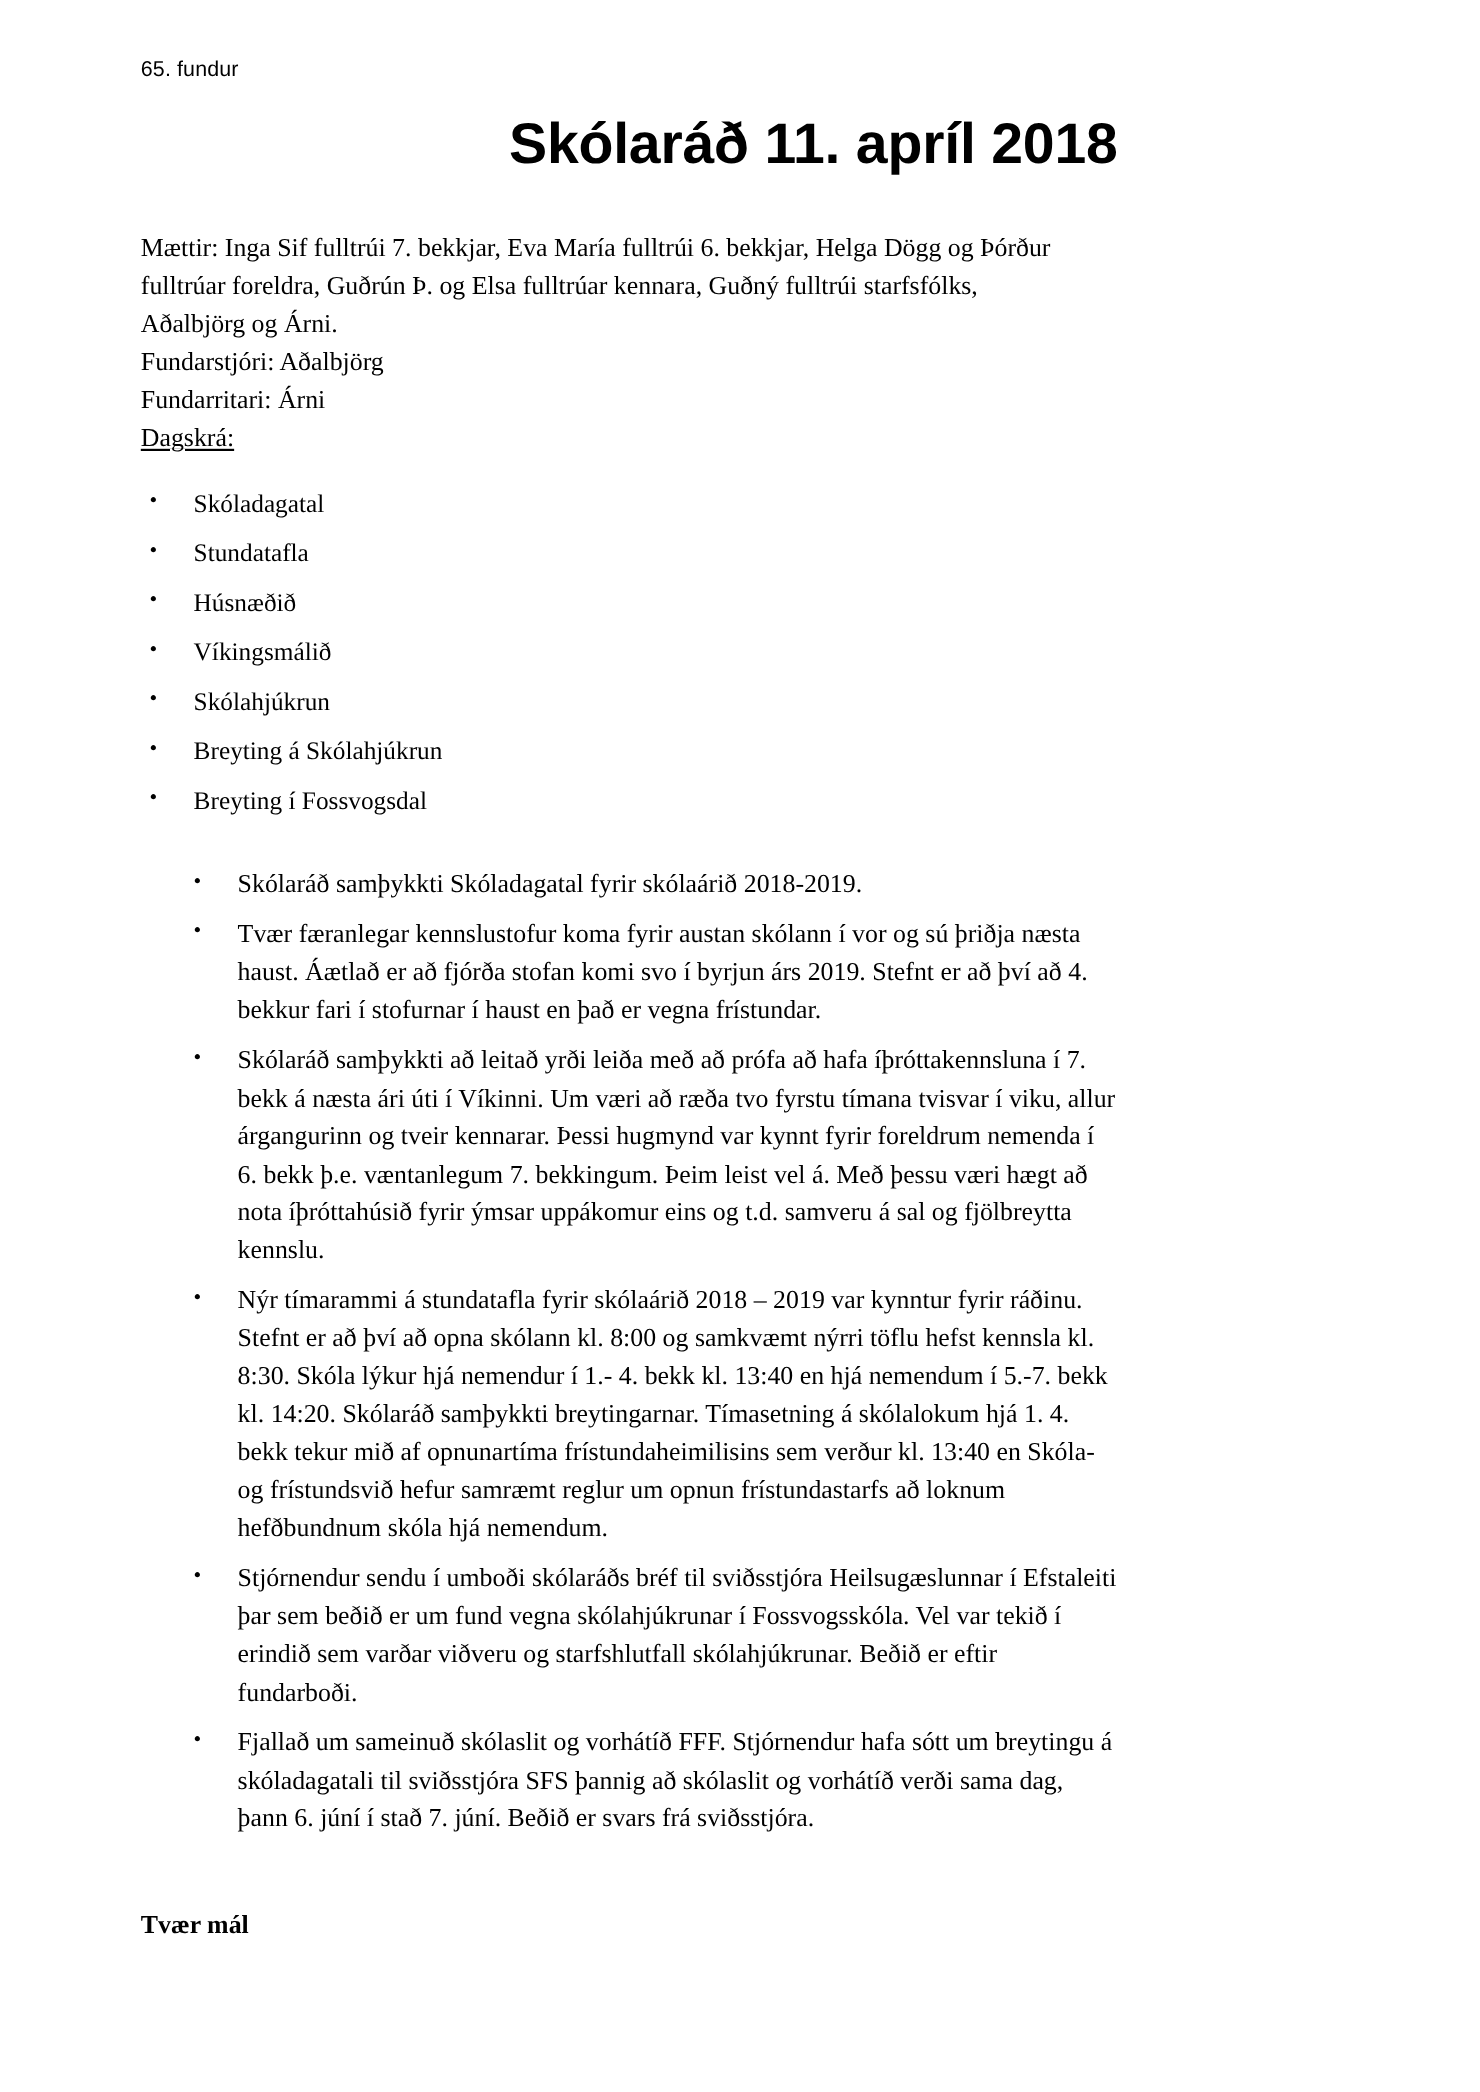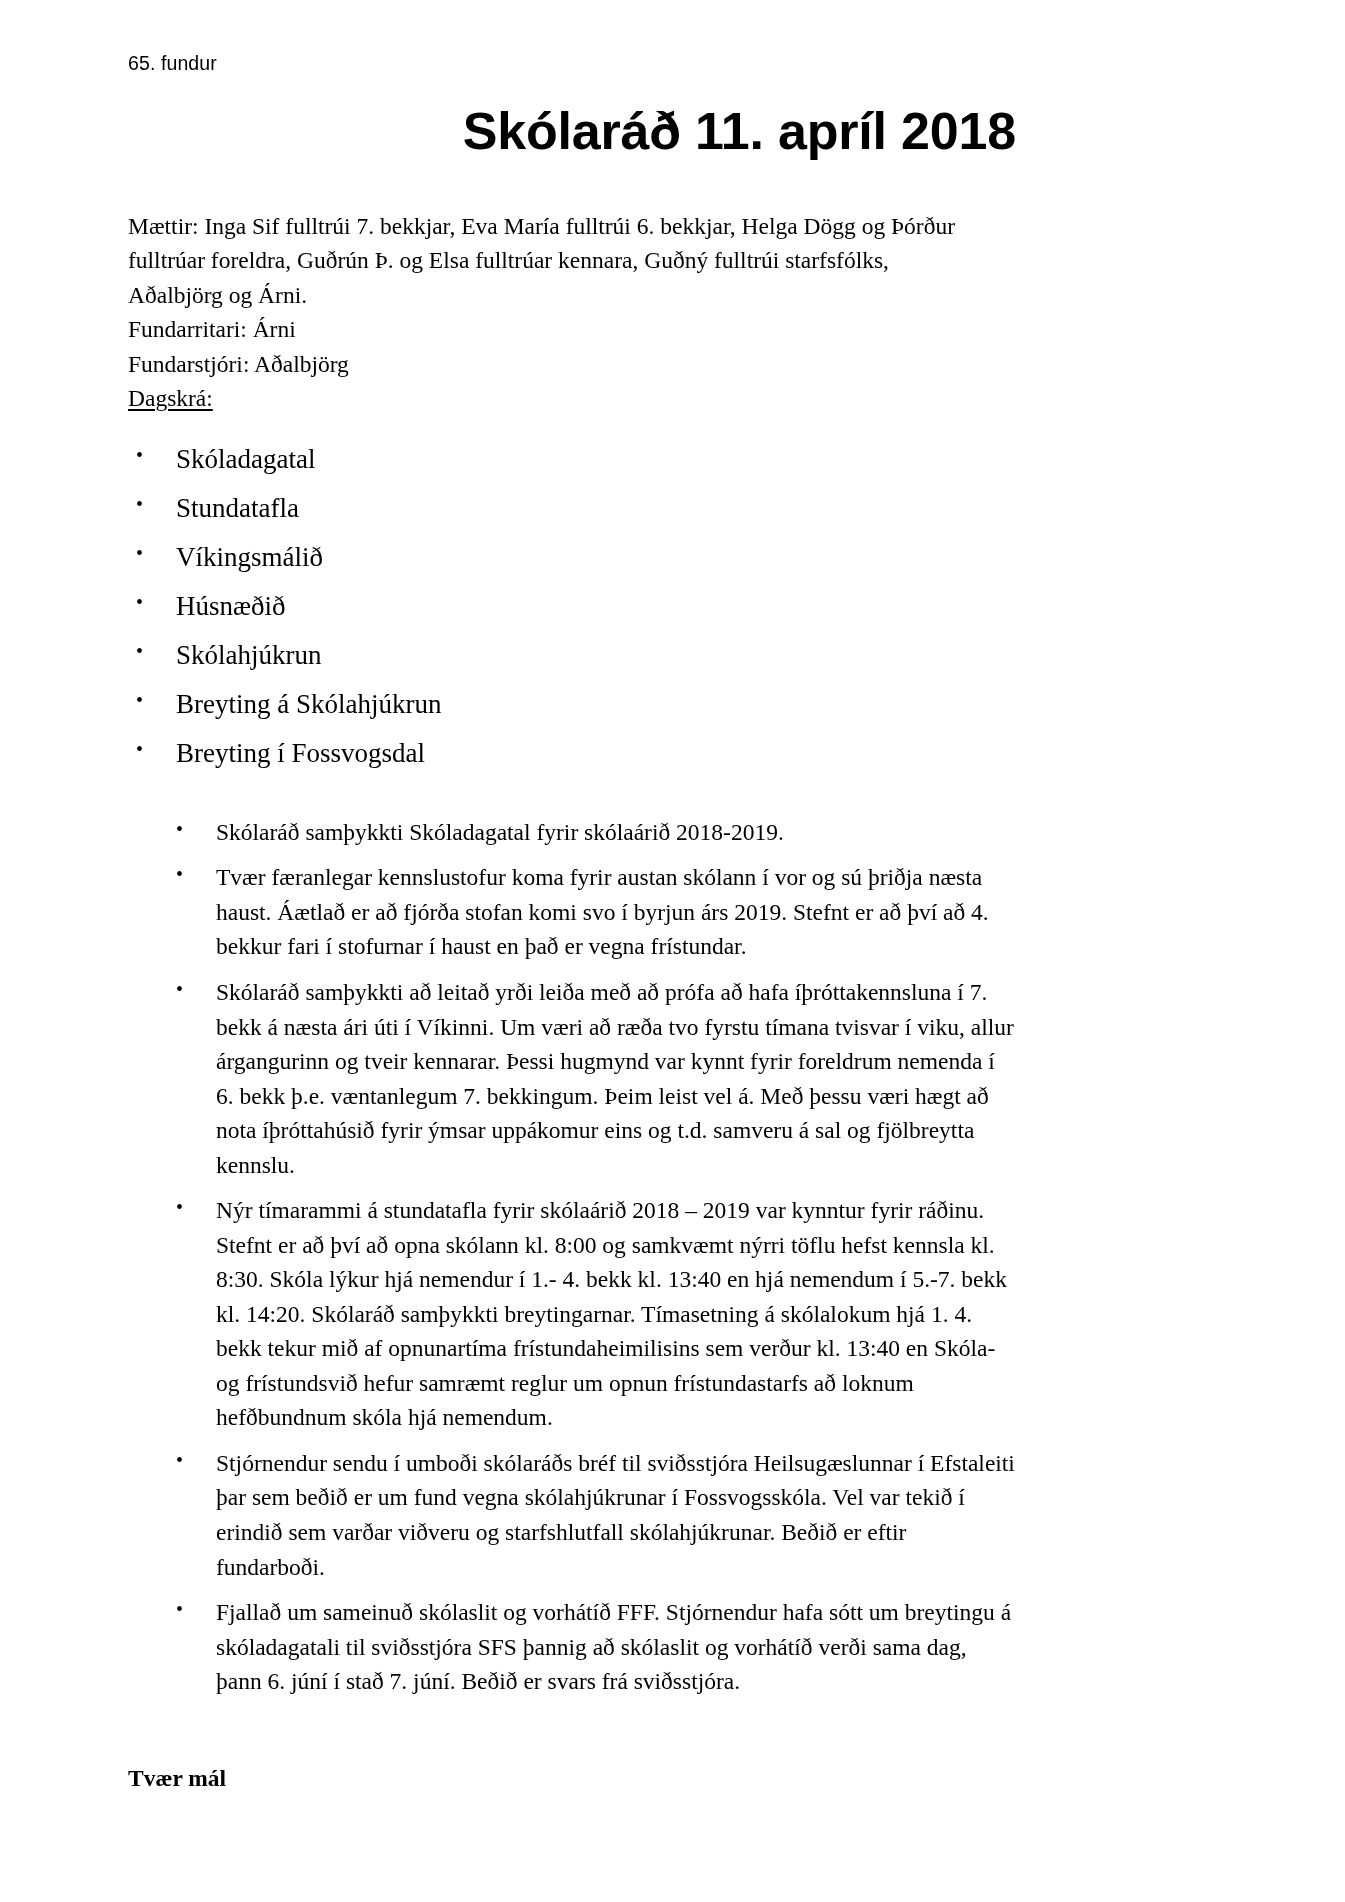--- a/index.html
+++ b/index.html
@@ -55,21 +55,21 @@
     text-decoration: underline;
     text-underline-offset: 3px;
   }
   ul.agenda-list {
     list-style: none;
     margin: 30px 0 0 0;
     padding: 0;
   }
   ul.agenda-list > li {
     position: relative;
-    font-size: 27px;
+    font-size: 23px;
     line-height: 1.0;
     padding: 0 0 0 48px;
     margin: 0 0 22px 0;
   }
   ul.agenda-list > li::before {
     content: "\2022";
     position: absolute;
     left: 8px;
     top: -1px;
     font-size: 20px;
@@ -126,29 +126,29 @@
 </head>
 <body>
 
 <div class="page">
 
   <p class="meeting-no">65. fundur</p>
 
   <h1 class="doc-title">Skólaráð 11. apríl 2018</h1>
 
   <p class="body-text attendees">Mættir: Inga Sif fulltrúi 7. bekkjar, Eva María fulltrúi 6. bekkjar, Helga Dögg og Þórður fulltrúar foreldra, Guðrún Þ. og Elsa fulltrúar kennara, Guðný fulltrúi starfsfólks, Aðalbjörg og Árni.</p>
+  <div class="line">Fundarstjóri: Aðalbjörg</div>
   <div class="line">Fundarritari: Árni</div>
-  <div class="line">Fundarstjóri: Aðalbjörg</div>
   <div class="line"><span class="underline">Dagskrá:</span></div>
 
   <ul class="agenda-list">
     <li>Skóladagatal</li>
     <li>Stundatafla</li>
+    <li>Húsnæðið</li>
     <li>Víkingsmálið</li>
-    <li>Húsnæðið</li>
     <li>Skólahjúkrun</li>
     <li>Breyting á Skólahjúkrun</li>
     <li>Breyting í Fossvogsdal</li>
   </ul>
 
   <ul class="detail-list">
     <li>Skólaráð samþykkti Skóladagatal fyrir skólaárið 2018-2019.</li>
     <li>Tvær færanlegar kennslustofur koma fyrir austan skólann í vor og sú þriðja næsta haust. Áætlað er að fjórða stofan komi svo í byrjun árs 2019. Stefnt er að því að 4. bekkur fari í stofurnar í haust en það er vegna frístundar.</li>
     <li>Skólaráð samþykkti að leitað yrði leiða með að prófa að hafa íþróttakennsluna í 7. bekk á næsta ári úti í Víkinni. Um væri að ræða tvo fyrstu tímana tvisvar í viku, allur árgangurinn og tveir kennarar. Þessi hugmynd var kynnt fyrir foreldrum nemenda í 6. bekk þ.e. væntanlegum 7. bekkingum. Þeim leist vel á. Með þessu væri hægt að nota íþróttahúsið fyrir ýmsar uppákomur eins og t.d.  samveru á sal og fjölbreytta kennslu.</li>
     <li>Nýr tímarammi á  stundatafla fyrir skólaárið 2018 – 2019  var kynntur fyrir ráðinu. Stefnt er að því að opna skólann kl. 8:00 og samkvæmt nýrri töflu hefst kennsla kl. 8:30. Skóla lýkur hjá nemendur í 1.- 4. bekk kl. 13:40 en hjá nemendum í 5.-7. bekk kl. 14:20. Skólaráð samþykkti breytingarnar. Tímasetning á skólalokum hjá 1. 4. bekk tekur mið af opnunartíma frístundaheimilisins sem verður kl. 13:40 en  Skóla- og frístundsvið hefur samræmt reglur um opnun frístundastarfs að loknum hefðbundnum skóla hjá nemendum.</li>

